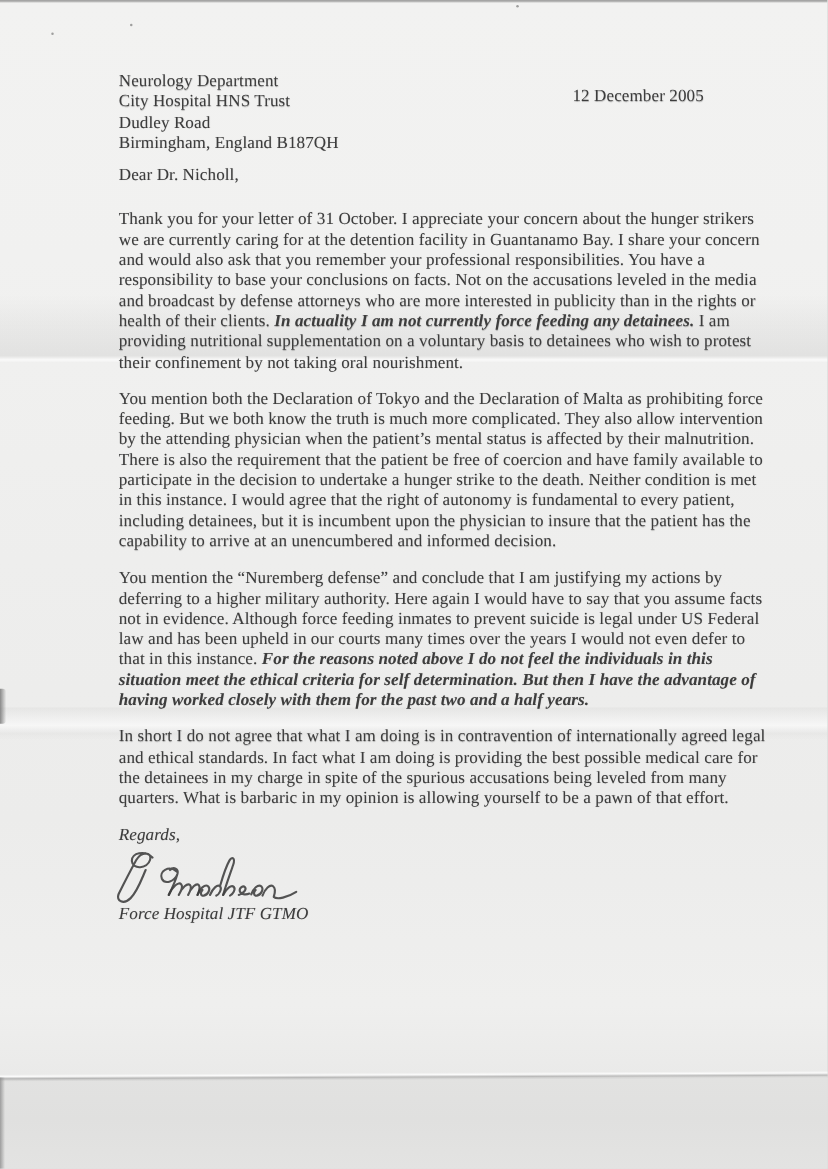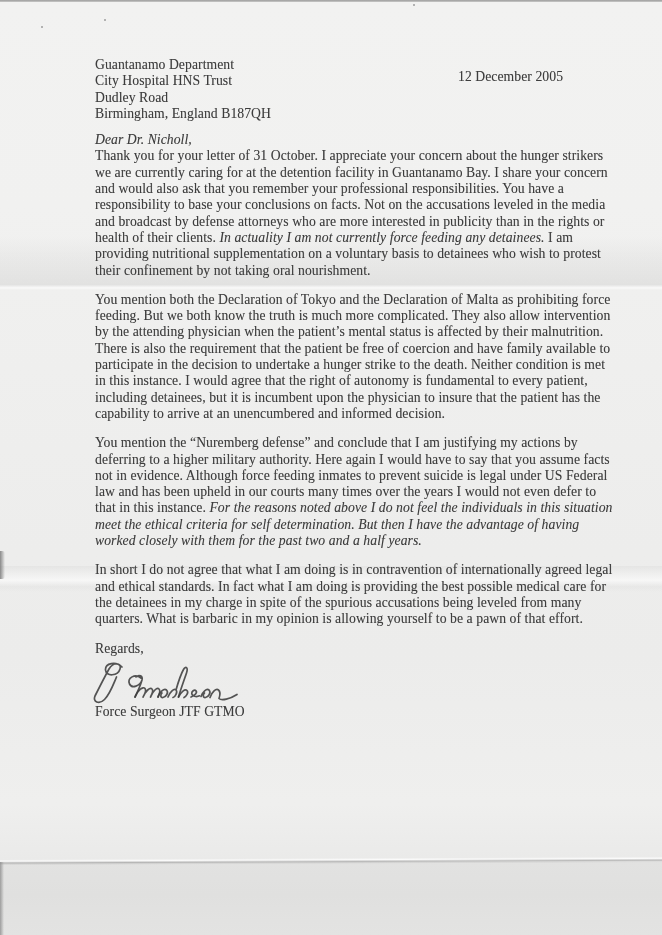--- a/index.html
+++ b/index.html
@@ -35,24 +35,24 @@
   
   .letter{
     position:absolute;left:95px;top:57px;width:521px;
     font-size:13.6px;line-height:16.3px;letter-spacing:0.1px;
     color:#3d3d3d;
     text-shadow:0.2px 0.2px 0.6px rgba(90,90,90,0.40);
   }
   .header-row{position:relative;}
   .date{position:absolute;left:363px;top:12px;white-space:nowrap;}
   .recipient{margin-bottom:10px;}
-  .salutation{font-style:italic;}
+  .salutation{margin-bottom:19px;}
   .para{margin:0 0 13px 0;}
-  .ital{font-style:italic;}
-  .closing-block{margin-top:0;}
+  .ital{font-style:italic;font-weight:bold;}
+  .closing-block{margin-top:0;font-style:italic;}
   .signature-svg{display:block;margin:3px 0 0 -6px;}
   .sig-line{stroke:#3e3e3e;stroke-width:1.7;fill:none;stroke-linecap:round;stroke-linejoin:round;opacity:0.88;}
 </style>
 </head>
 <body>
 
 <div class="page">
 
   <div class="top-edge"></div>
   <div class="crease-upper"></div>
@@ -63,21 +63,21 @@
   <div class="sliver-bottom"></div>
   <div class="speck s1"></div>
   <div class="speck s2"></div>
   <div class="speck s3"></div>
 
   <div class="letter">
 
     <div class="header-row">
       <div class="date">12 December 2005</div>
       <div class="recipient">
-        <div>Guantanamo Department</div>
+        <div>Neurology Department</div>
         <div>City Hospital HNS Trust</div>
         <div>Dudley Road</div>
         <div>Birmingham, England B187QH</div>
       </div>
     </div>
 
     <div class="salutation">Dear Dr. Nicholl,</div>
 
     <div>
         <p class="para"><span>Thank you for your letter of 31 October. I appreciate your concern about the hunger strikers we are currently caring for at the detention facility in Guantanamo Bay. I share your concern and would also ask that you remember your professional responsibilities. You have a responsibility to base your conclusions on facts. Not on the accusations leveled in the media and broadcast by defense attorneys who are more interested in publicity than in the rights or health of their clients. </span><span class="ital">In actuality I am not currently force feeding any detainees.</span><span> I am providing nutritional supplementation on a voluntary basis to detainees who wish to protest their confinement by not taking oral nourishment.</span></p>
@@ -92,17 +92,17 @@
         <path class="sig-line" d="M33 7 C27 1 16 3 16.5 10 C17 17 29 16 31 9 C33 2 24 2 20 9 C14 20 10 28 6 36 C3.5 42 10 45 15.5 39.5 C21 34 24 25 27.5 17"></path>
         <path class="sig-line" d="M52 18 C46 13 38 18 40.5 24 C43 29 51 26 53 20 C54 16 50 14 47 17 M53 20 C51 27 48 33 46 37"></path>
         <path class="sig-line" d="M46 37 C49 30 54 26 56 28.5 C58 31 55 35 54 37 C56.5 31 61 27 63 29 C65 31 62.5 35 61.5 37 C64 31 68 27 70 29 C71.5 30.5 70 35 69 37"></path>
         <path class="sig-line" d="M69 37 C70.5 32 75 28 77.5 30 C80 32.5 77 37 74 37.5 C71.5 38 71 35 73 33"></path>
         <path class="sig-line" d="M79 37 C81 32 85 28 87 30 C89 32 86 37 84 37.5 M87 30 C89 23 92.5 13 94.5 9.5 C96.5 6 99.5 7 97.5 13 C95.5 19 91.5 30 89.5 37"></path>
         <path class="sig-line" d="M89.5 37 C92 32 96 28.5 98 30.5 C100 32.5 97 36.5 95 37.5"></path>
         <path class="sig-line" d="M102 37 C106 35.5 108.5 32.5 107 30.8 C105.5 29.2 102.3 31.2 102.8 33.8 C103.3 36.3 107.5 37.3 110.5 35.8"></path>
         <path class="sig-line" d="M112 36.5 C113.5 32 117.5 28 120 30 C122.5 32.5 119.5 37 116.5 37.5 C114 38 113.5 35 115.5 33"></path>
         <path class="sig-line" d="M121 37.5 C123 32 127 28 129.5 30 C131.5 31.6 131 35.5 130 38.5 C132.5 41 141 39 148 34.5"></path>
       </svg>
-      <div>Force Surgeon JTF GTMO</div>
+      <div>Force Hospital JTF GTMO</div>
     </div>
 
   </div>
 </div>
 
 </body></html>

